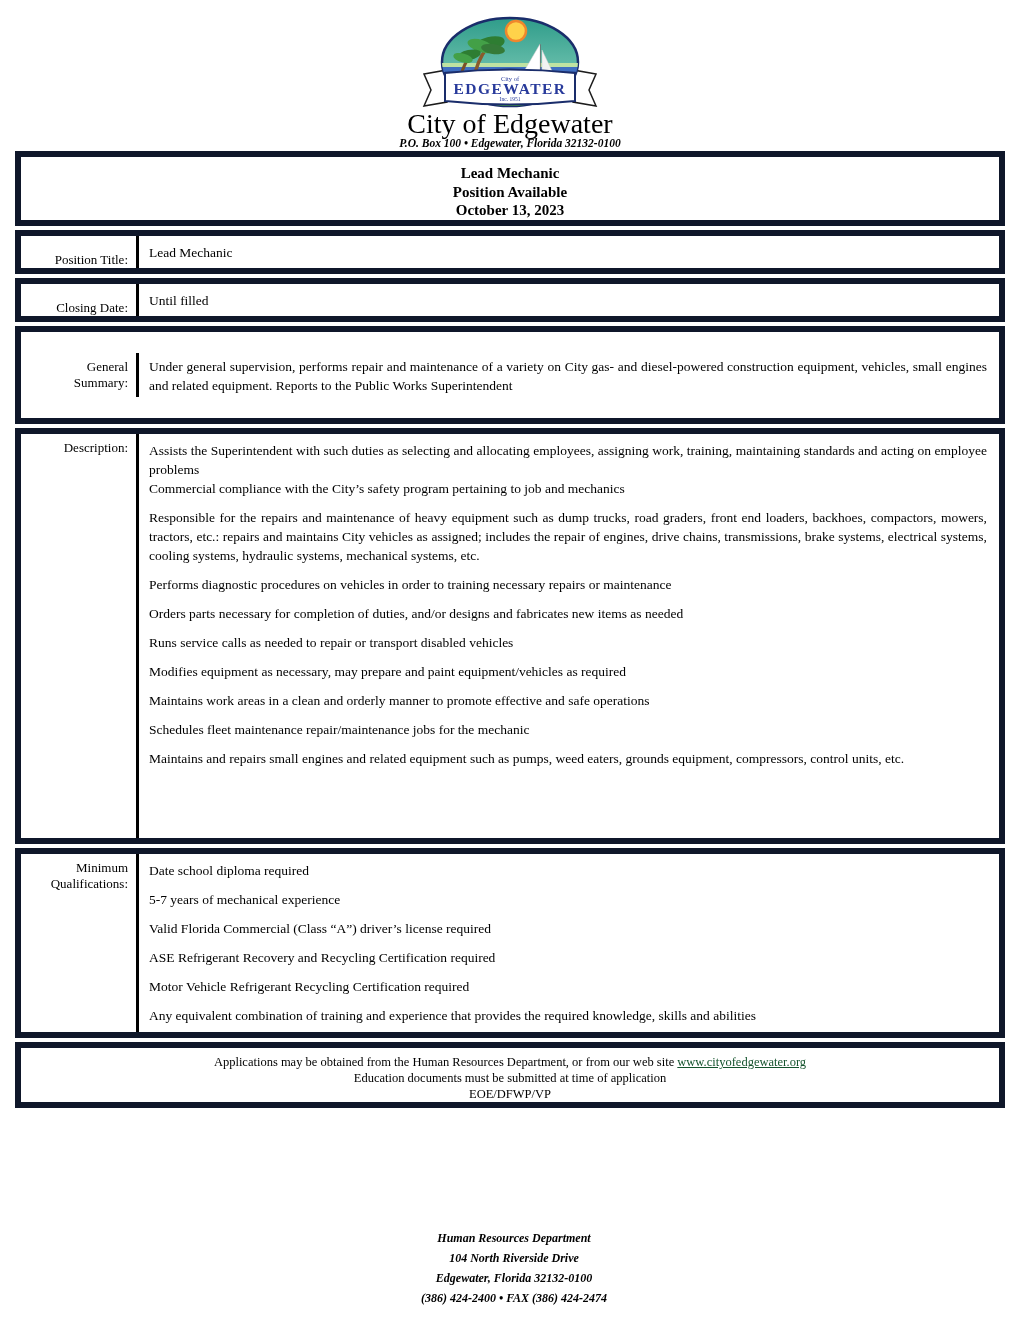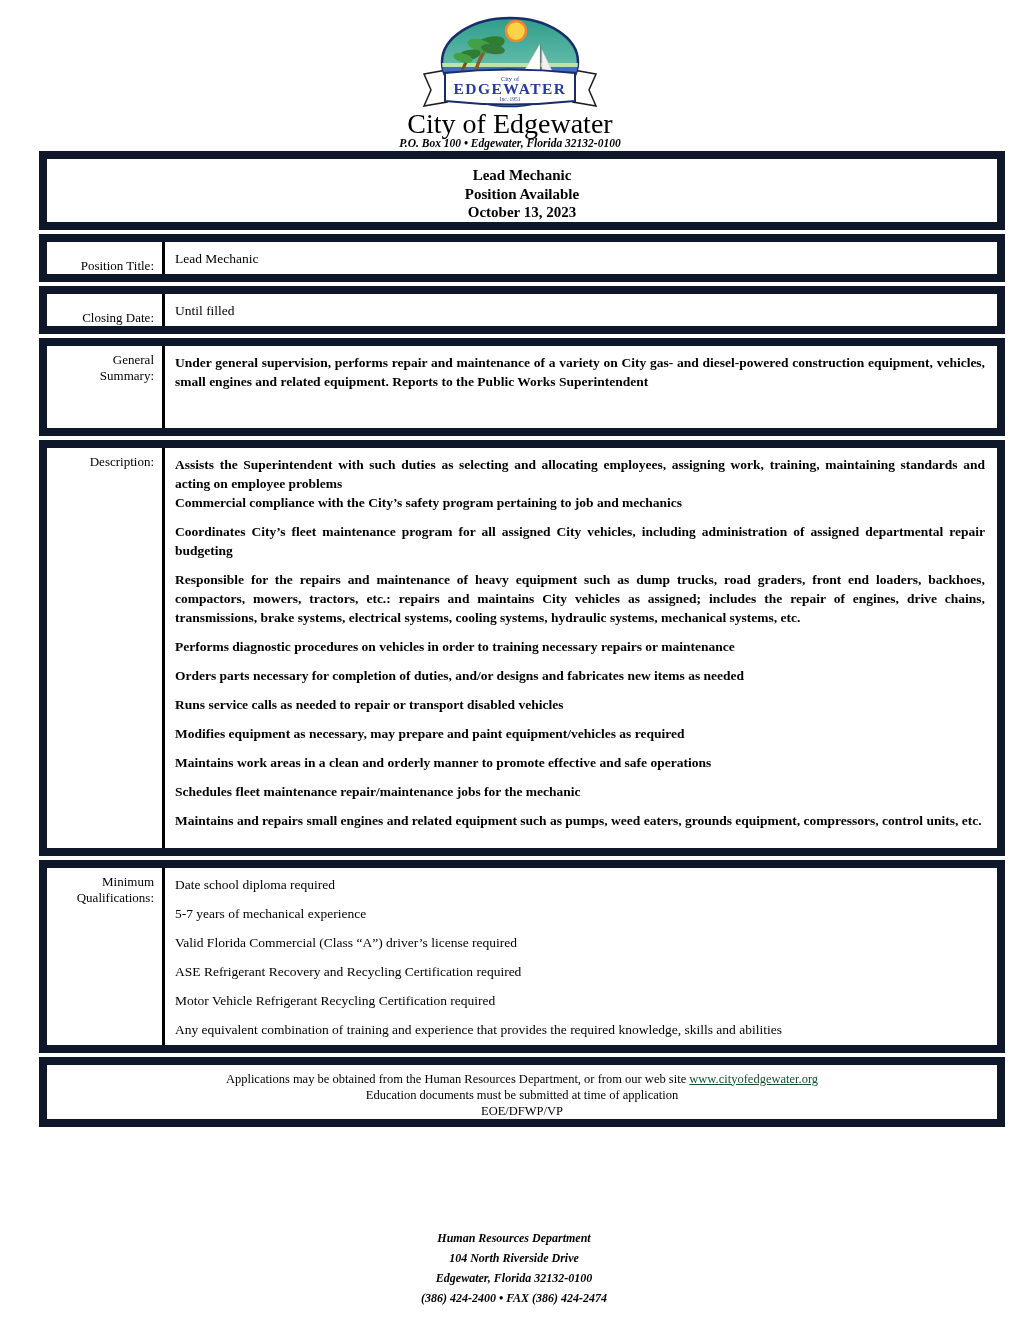--- a/index.html
+++ b/index.html
@@ -11,24 +11,23 @@
     position: relative;
     overflow: hidden;
   }
   .masthead { text-align: center; padding-top: 16px; }
   .org-name { font-size: 28px; line-height: 24px; margin-top: -4px; }
   .address-line { font-size: 11.5px; font-weight: bold; font-style: italic; line-height: 14px; }
 
   .jobtable { margin: 1px 15px 0 15px; }
   .trow {
     display: flex;
-    border: 8px solid #0f172a;
+    border: 6px solid #0f172a;
     margin-bottom: 4px;
     background: #fff;
-    margin-left: 24px;
   }
   .trow.header-row {
     display: block;
     text-align: center;
     font-weight: bold;
     font-size: 15px;
     line-height: 18.5px;
     min-height: 75px;
     padding-top: 7px;
   }
@@ -45,26 +44,26 @@
   .tcontent {
     flex: 1;
     font-size: 13.5px;
     line-height: 19px;
     padding: 7px 12px 6px 10px;
   }
   .small .tlabel, .small .tcontent { display: flex; align-items: center; }
   .small .tlabel { justify-content: flex-end; padding-top: 16px; padding-bottom: 0; }
   .small { min-height: 30px; }
   .row-salary { min-height: 32px; }
-  .row-summary { min-height: 98px; }
+  .row-summary { min-height: 98px; align-items: center; }
   .row-description { min-height: 416px; }
   .row-qualifications { min-height: 190px; }
   .tcontent p { margin: 0 0 10px 0; white-space: pre-line; }
   .tcontent p:last-child { margin-bottom: 0; }
-  .justified p { text-align: justify; font-weight: bold; }
+  .justified p { text-align: justify; }
 
   .trow.footer-row {
     display: block;
     text-align: center;
     font-size: 12.5px;
     line-height: 16px;
     min-height: 59px;
     padding-top: 6px;
   }
   .footer-row a { color: #14532d; text-decoration: underline; cursor: pointer; }
@@ -166,21 +165,20 @@
       <div class="tcontent justified">
         <p>Under general supervision, performs repair and maintenance of a variety on City gas- and diesel-powered construction equipment, vehicles, small engines and related equipment.  Reports to the Public Works Superintendent</p>
       </div>
     </div>
 
     <div class="trow row-description">
       <div class="tlabel">Description:</div>
       <div class="tcontent justified">
         <p>Assists the Superintendent with such duties as selecting and allocating employees, assigning work, training, maintaining standards and acting on employee problems
 Commercial compliance with the City’s safety program pertaining to job and mechanics</p>
-        <p>Coordinates City’s fleet maintenance program for all assigned City vehicles, including administration of assigned departmental repair budgeting</p>
         <p>Responsible for the repairs and maintenance of heavy equipment such as dump trucks, road graders, front end loaders, backhoes, compactors, mowers, tractors, etc.: repairs and maintains City vehicles as assigned; includes the repair of engines, drive chains, transmissions, brake systems, electrical systems, cooling systems, hydraulic systems, mechanical systems, etc.</p>
         <p>Performs diagnostic procedures on vehicles in order to training necessary repairs or maintenance</p>
         <p>Orders parts necessary for completion of duties, and/or designs and fabricates new items as needed</p>
         <p>Runs service calls as needed to repair or transport disabled vehicles</p>
         <p>Modifies equipment as necessary, may prepare and paint equipment/vehicles as required</p>
         <p>Maintains work areas in a clean and orderly manner to promote effective and safe operations</p>
         <p>Schedules fleet maintenance repair/maintenance jobs for the mechanic</p>
         <p>Maintains and repairs small engines and related equipment such as pumps, weed eaters, grounds equipment, compressors, control units, etc.</p>
       </div>
     </div>

